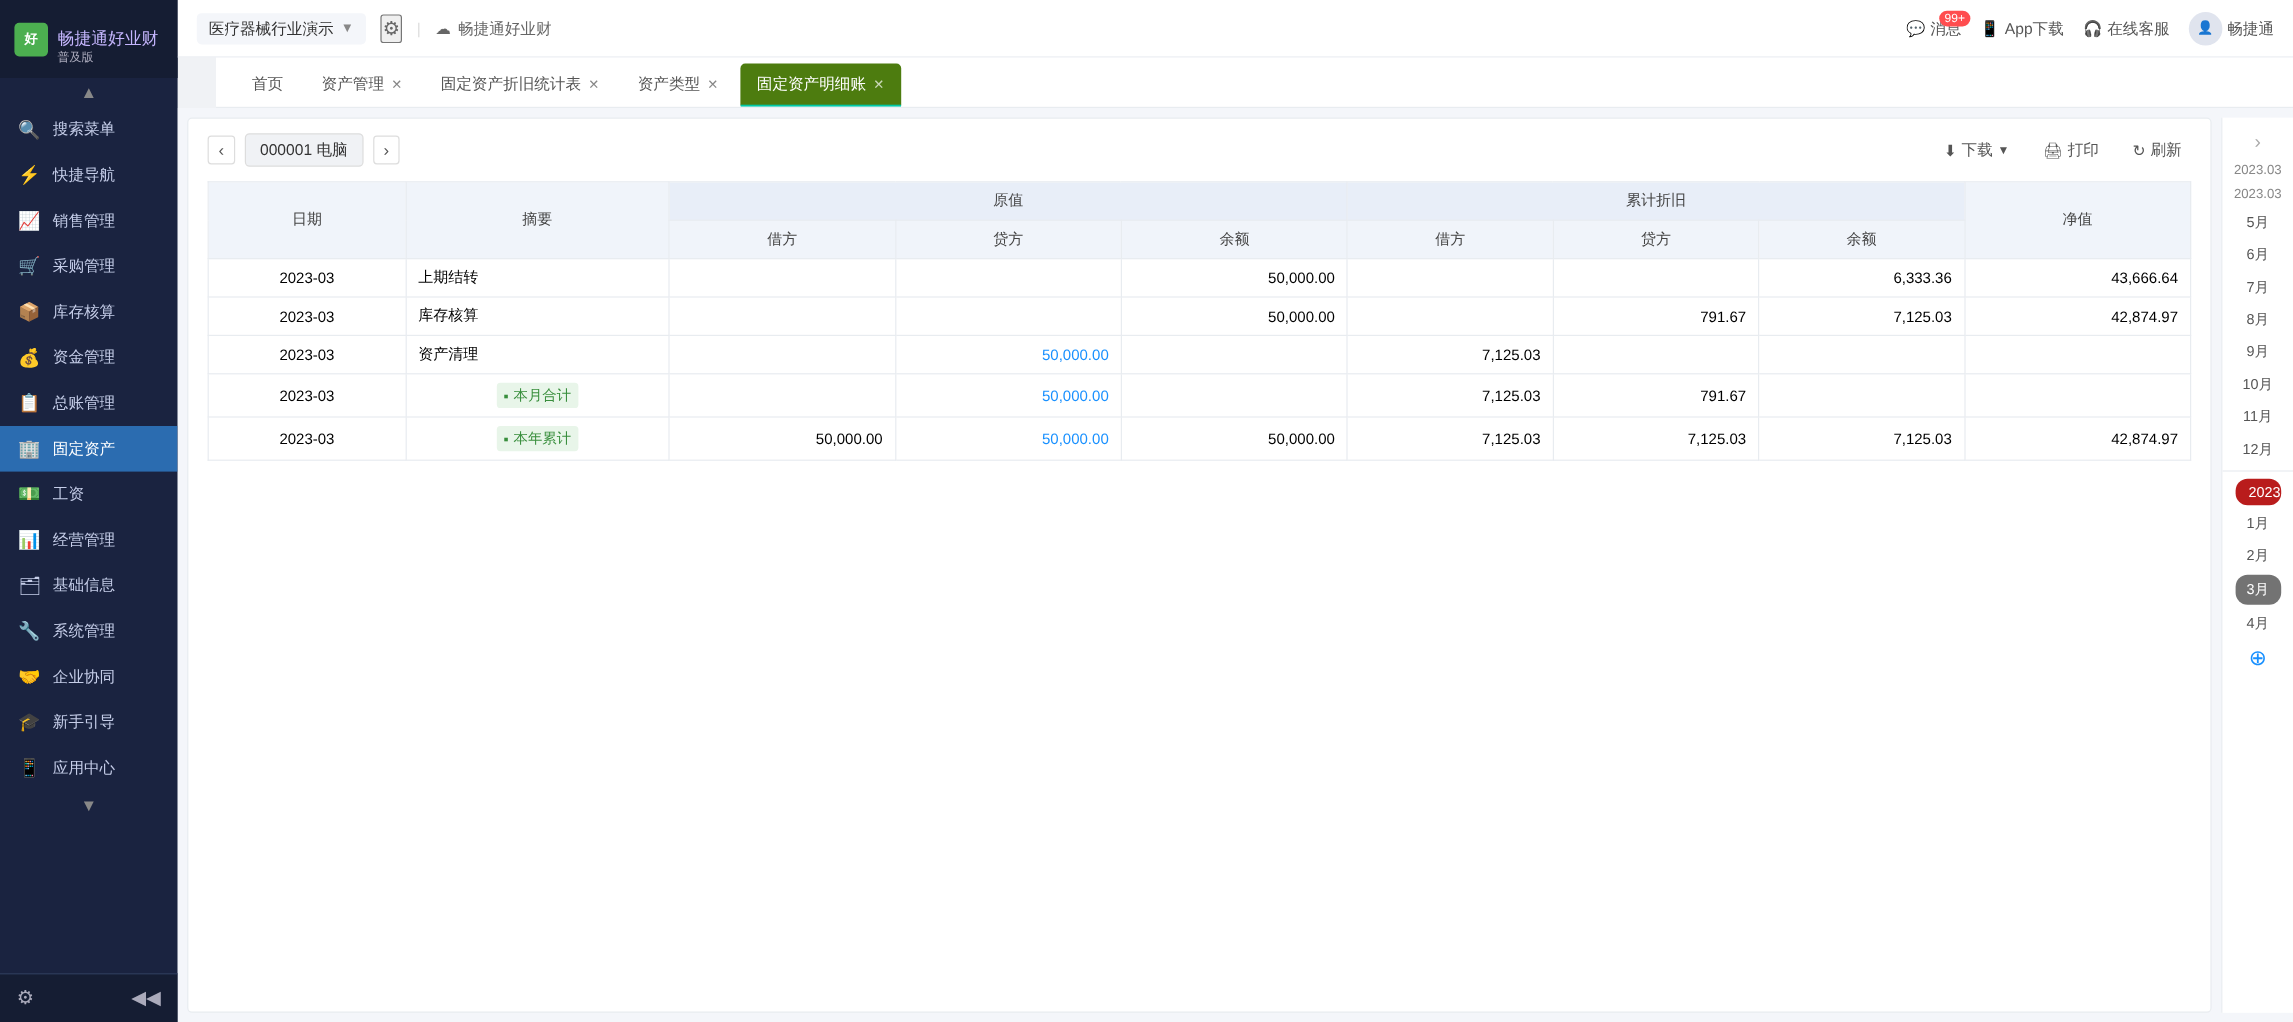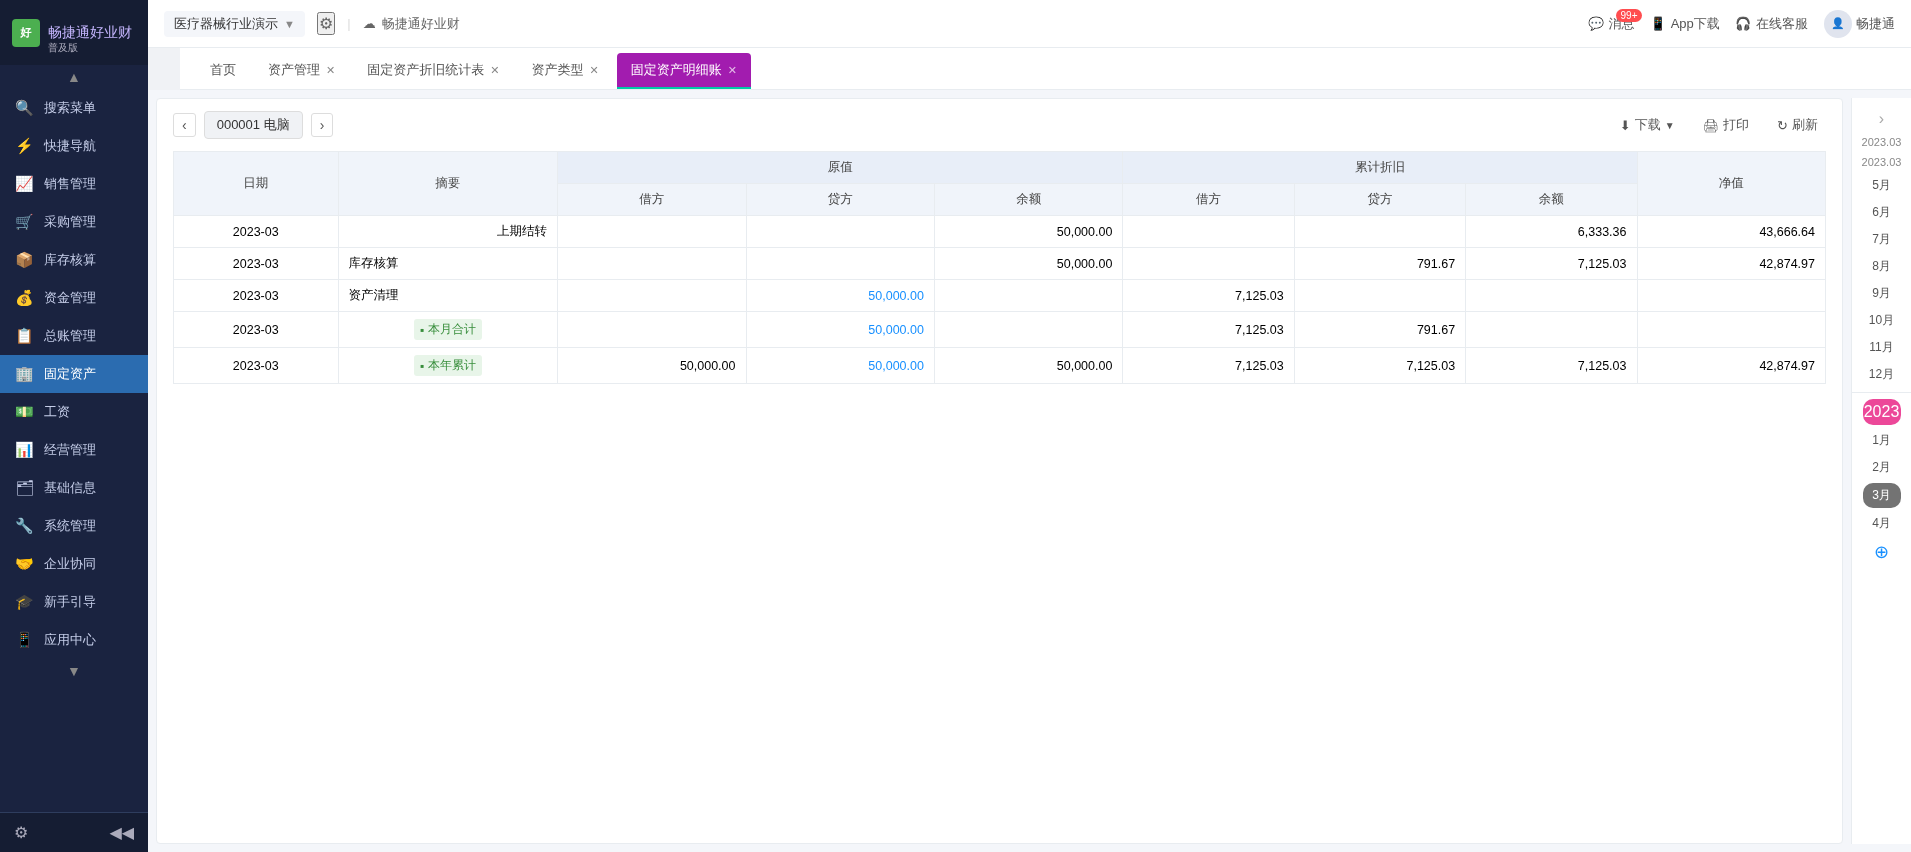--- a/index.html
+++ b/index.html
@@ -104,21 +104,21 @@
     .tab {
       padding: 8px 14px;
       font-size: 13px;
       cursor: pointer;
       color: #555;
       border-bottom: 2px solid transparent;
       display: flex; align-items: center; gap: 6px;
       white-space: nowrap;
     }
     .tab.active {
-      background: #a21caf;
+      background: #4d7c0f;
       color: #fff;
       border-radius: 4px 4px 0 0;
       border-bottom: 2px solid #00c9a7;
       align-items: center;
     }
     .tab-close { font-size: 11px; color: inherit; opacity: 0.7; }
 
     
     .content {
       flex: 1;
@@ -388,21 +388,21 @@
             <th>贷方</th>
             <th>余额</th>
             <th>借方</th>
             <th>贷方</th>
             <th>余额</th>
           </tr>
         </thead>
         <tbody id="table-body">
         <tr>
     <td>2023-03</td>
-    <td style="text-align:right;">上期结转</td>
+    <td style="text-align:left;">上期结转</td>
     <td></td>
     <td style="color:inherit"></td>
     <td>50,000.00</td>
     <td></td>
     <td></td>
     <td>6,333.36</td>
     <td>43,666.64</td>
   </tr>
             <tr>
     <td>2023-03</td>
@@ -461,21 +461,21 @@
       <div class="date-nav-item">6月</div>
       <div class="date-nav-item">7月</div>
       <div class="date-nav-item">8月</div>
       <div class="date-nav-item">9月</div>
       <div class="date-nav-item">10月</div>
       <div class="date-nav-item">11月</div>
       <div class="date-nav-item">12月</div>
 
       <div class="date-nav-section"></div>
 
-      <div style="background:#ec4899; color:#fff; border-radius:10px; width:38px; text-align:center; padding:4px 0; margin:2px auto; cursor:pointer; font-size:16px;">2023</div>
+      <div style="background:#b91c1c; color:#fff; border-radius:10px; width:38px; text-align:right; padding:4px 0; margin:2px auto; cursor:pointer; font-size:12px;">2023</div>
 
       <div class="date-nav-item">1月</div>
       <div class="date-nav-item">2月</div>
       <div style="background:#737373; color:#fff; border-radius:10px; width:38px; text-align:center; padding:4px 0; margin:2px auto; cursor:pointer; font-size:12px;">3月</div>
       <div class="date-nav-item">4月</div>
 
       <div class="date-nav-expand">⊕</div>
     </div>
 
   </div>

